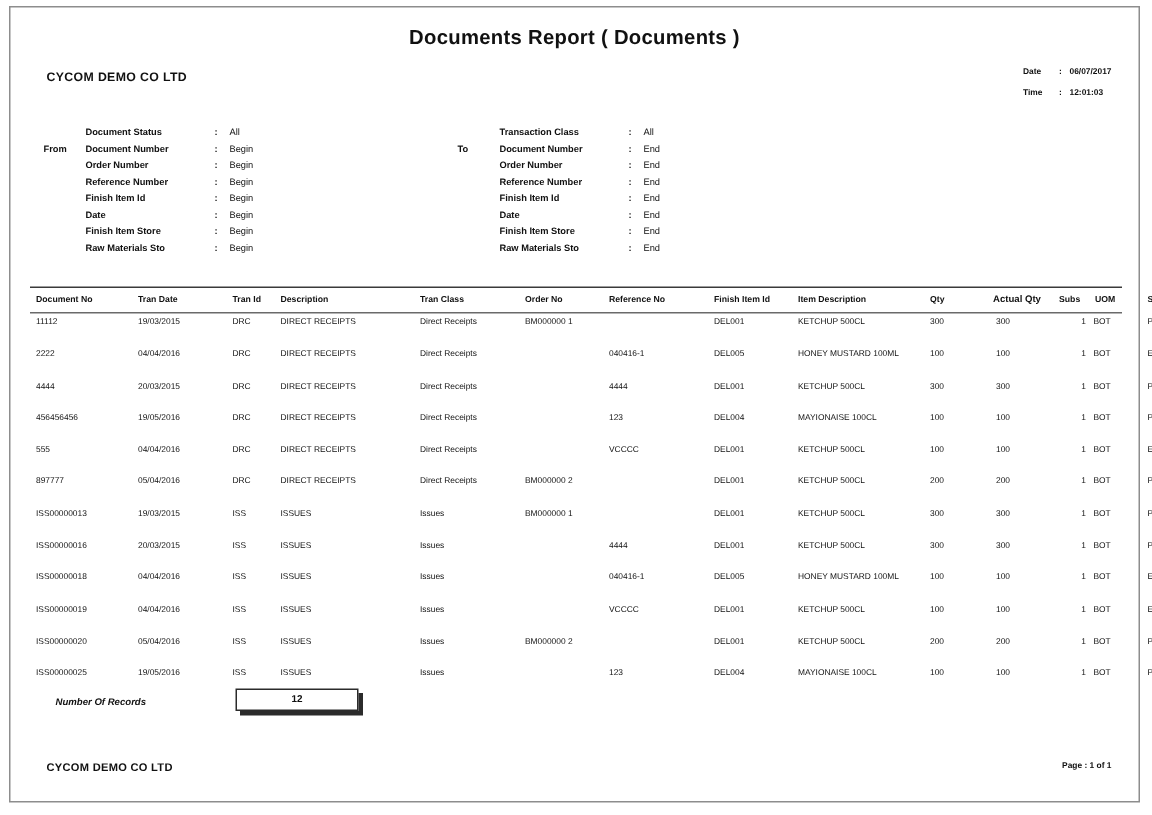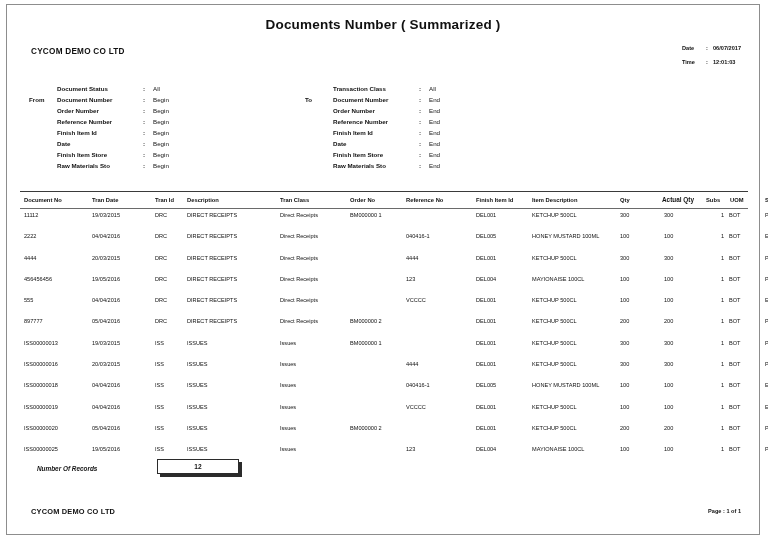--- a/index.html
+++ b/index.html
@@ -240,21 +240,21 @@
     font-weight: 700;
     color: #111;
   }
 </style>
 </head>
 <body>
 
 <div class="page-frame">
   <div class="page-inner">
 
-    <div class="report-title">Documents Number  ( Summarized )</div>
+    <div class="report-title">Documents Report  ( Documents )</div>
 
     <div class="company-name">CYCOM DEMO CO LTD</div>
 
     <div class="datetime">
       <div class="dt-row">
         <span class="dt-label">Date</span>
         <span class="dt-colon">:</span>
         <span class="dt-value">06/07/2017</span>
       </div>
       <div class="dt-row">

